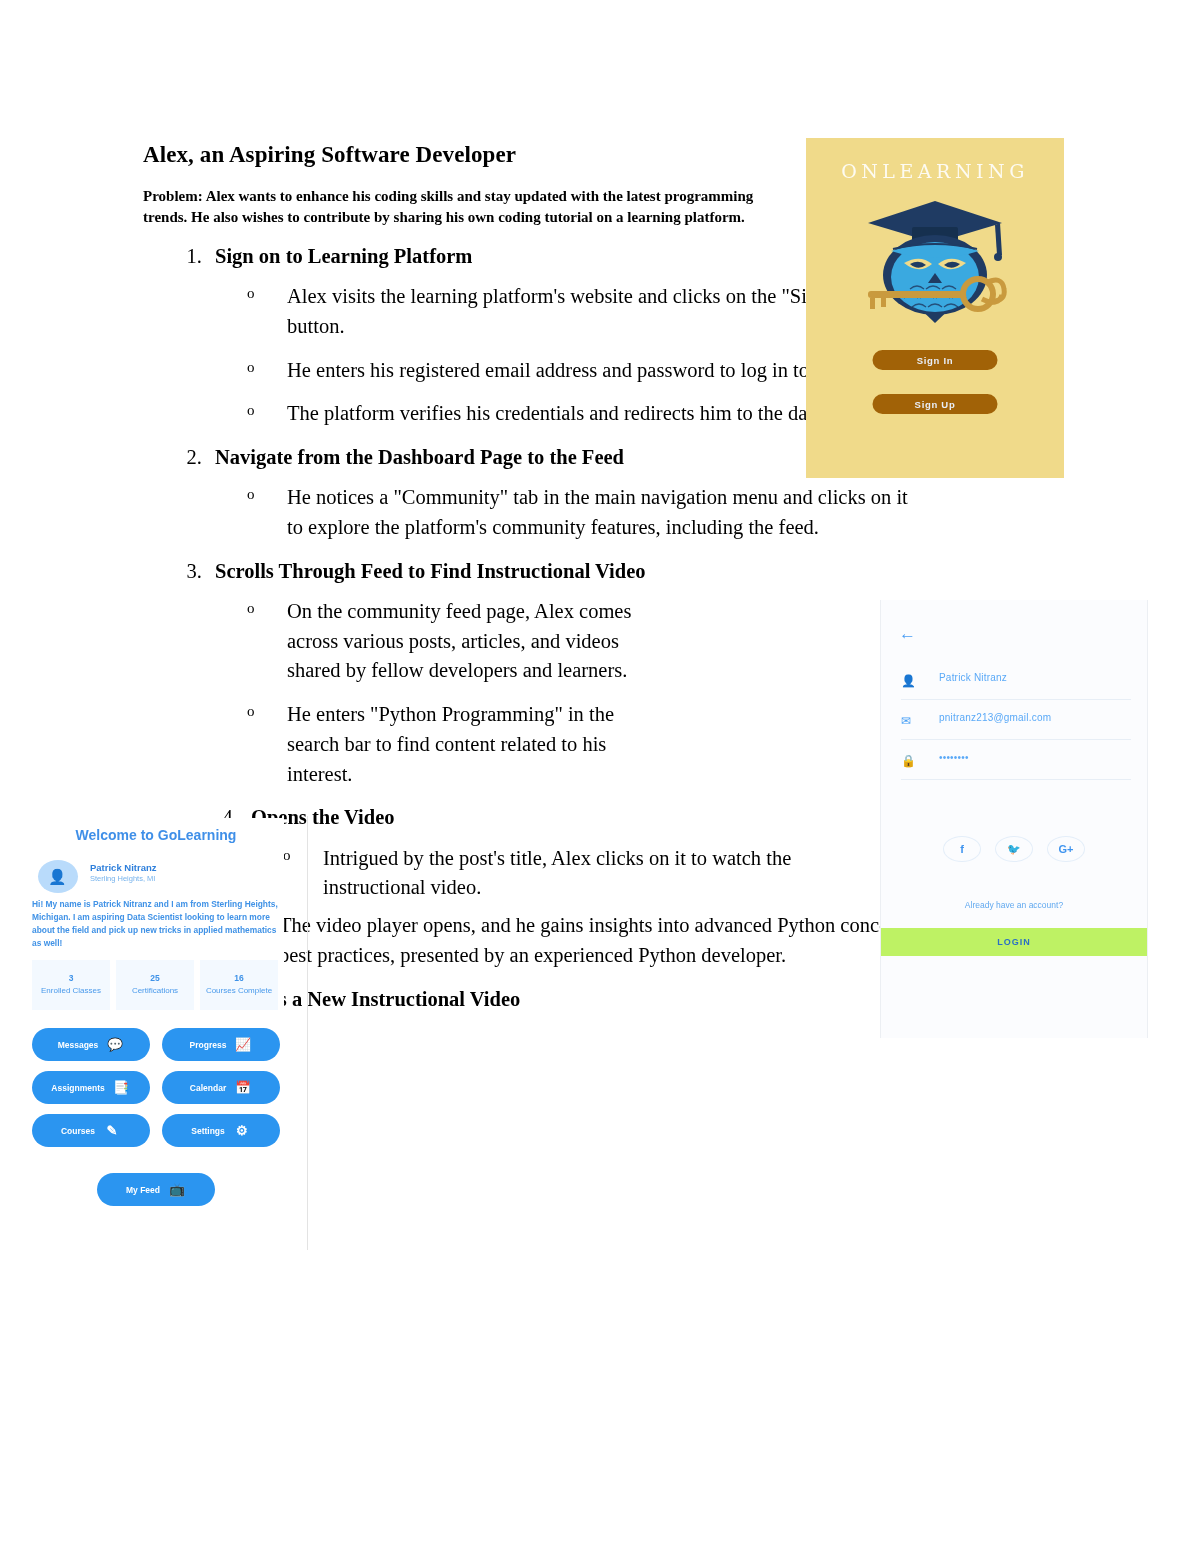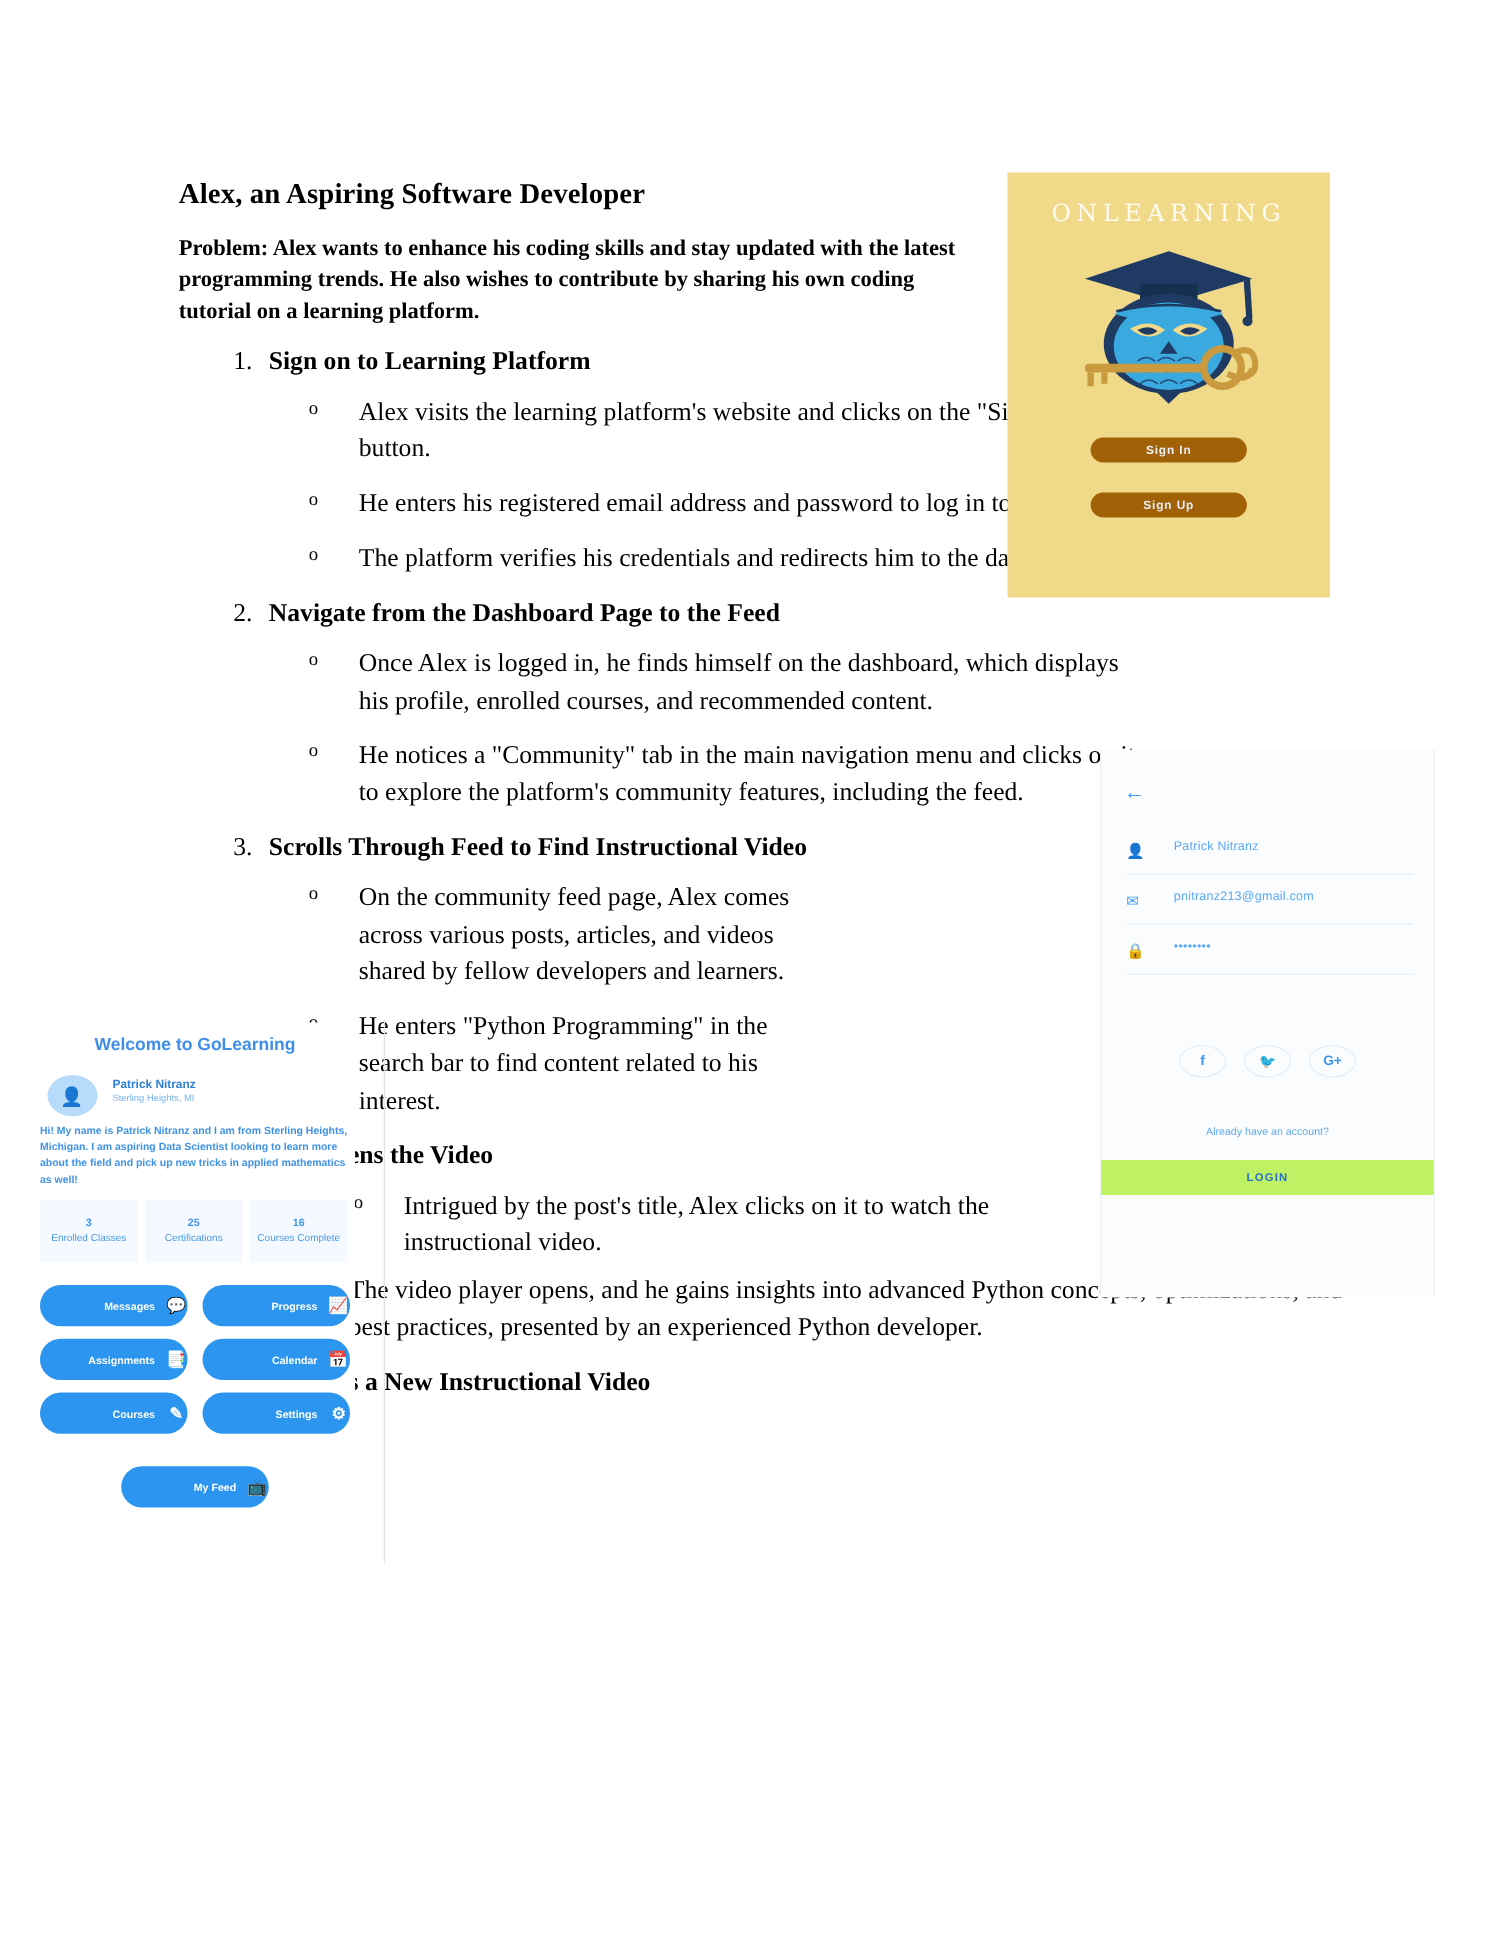--- a/index.html
+++ b/index.html
@@ -26,21 +26,21 @@
 
   .h-title {
     font-size: 23px;
     font-weight: bold;
     line-height: 1.30;
     margin: 0 0 16px 0;
     letter-spacing: 0.1px;
   }
 
   .para-problem {
-    font-size: 18px;
+    font-size: 15px;
     font-weight: bold;
     line-height: 1.40;
     margin: 0 0 14px 0;
     width: 640px;
   }
 
   ol.lvl1 {
     list-style: decimal;
     margin: 0;
     padding-left: 64px;
@@ -324,21 +324,21 @@
     gap: 10px 12px;
   }
   .tile {
     width: 118px;
     height: 33px;
     border-radius: 17px;
     background: #2b95f0;
     color: #ffffff;
     display: flex;
     align-items: center;
-    justify-content: flex-end;
+    justify-content: center;
     gap: 8px;
     font-size: 8.5px;
     font-weight: bold;
     filter: blur(0.35px);
   }
   .tile-ico {
     display: inline-flex;
     align-items: center;
     justify-content: center;
     width: 18px; height: 16px;
@@ -371,21 +371,20 @@
         <ul class="lvl2">
           <li class="mid">Alex visits the learning platform's website and clicks on the "Sign In" button.</li>
           <li class="mid">He enters his registered email address and password to log in to his account.</li>
           <li class="wide">The platform verifies his credentials and redirects him to the dashboard page.</li>
         </ul>
       </li>
 
       <li>
         <span>Navigate from the Dashboard Page to the Feed</span>
         <ul class="lvl2">
-          <li class="mid">Once Alex is logged in, he finds himself on the dashboard, which displays his profile, enrolled courses, and recommended content.</li>
           <li class="mid">He notices a "Community" tab in the main navigation menu and clicks on it to explore the platform's community features, including the feed.</li>
         </ul>
       </li>
 
       <li class="indent-right narrow">
         <span>Scrolls Through Feed to Find Instructional Video</span>
         <ul class="lvl2">
           <li class="narrow-li">On the community feed page, Alex comes across various posts, articles, and videos shared by fellow developers and learners.</li>
           <li class="narrow-li">He enters "Python Programming" in the search bar to find content related to his interest.</li>
         </ul>

